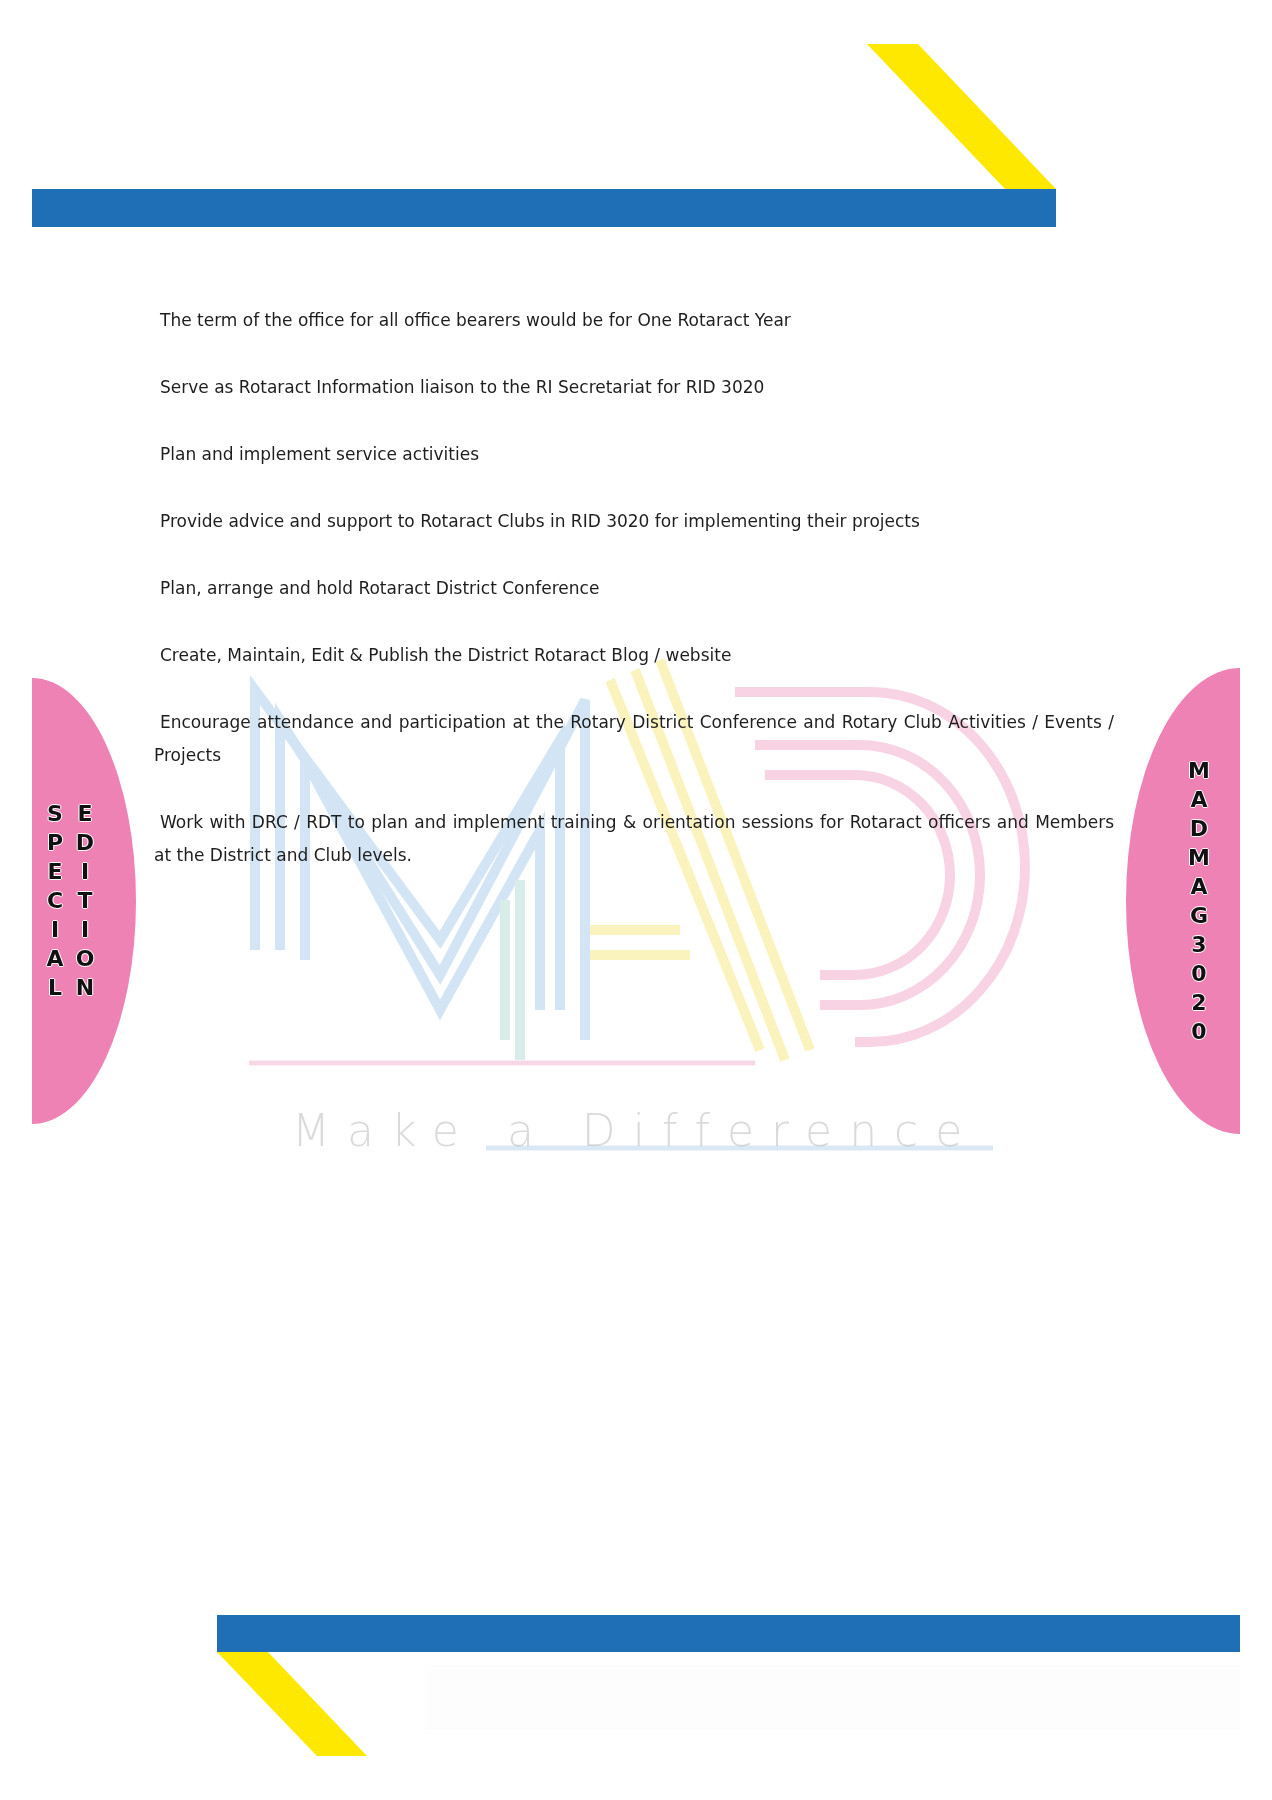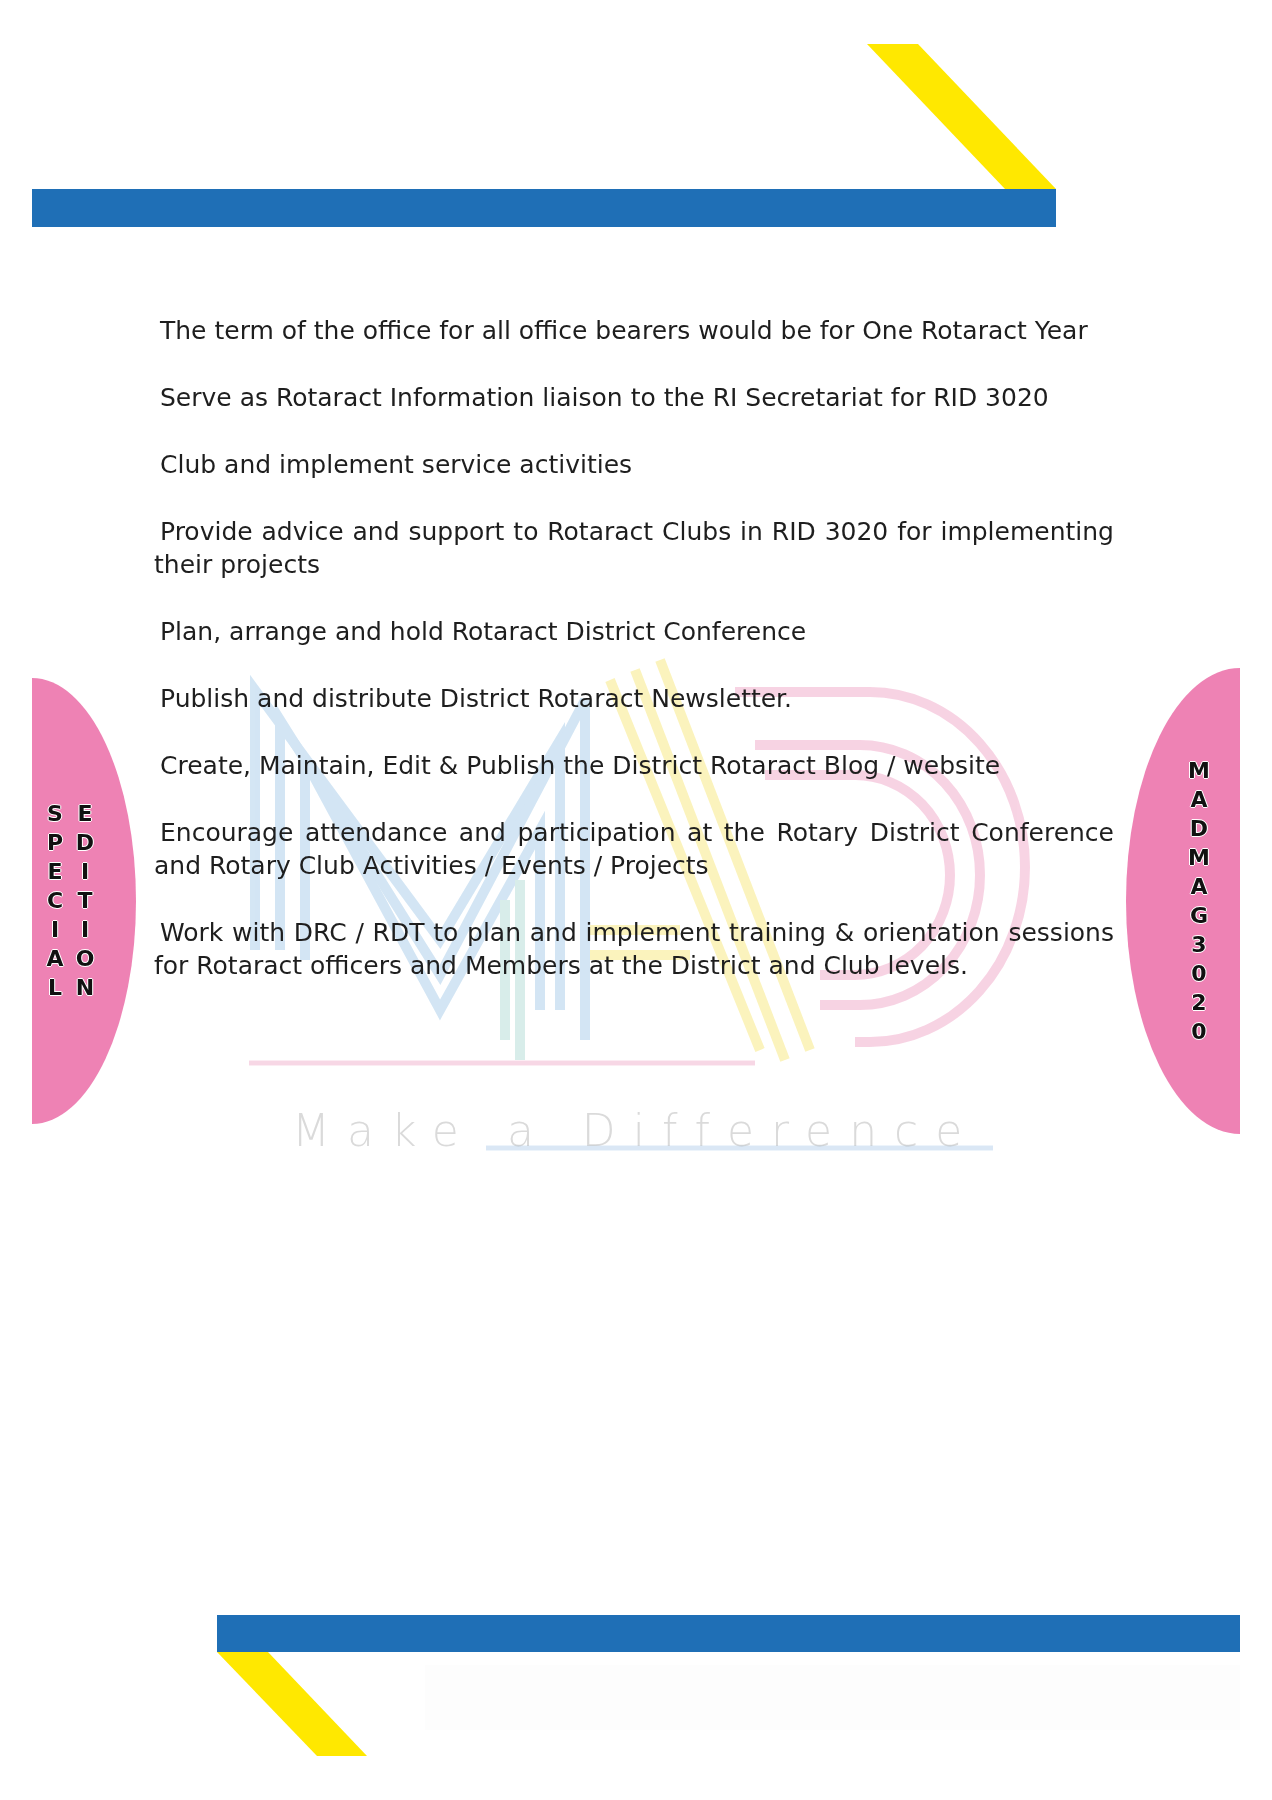--- a/index.html
+++ b/index.html
@@ -12,22 +12,22 @@
   .abs { position: absolute; }
   .bar-blue { background: #1f6fb6; }
   .watermark { position: absolute; left: 0; top: 0; width: 1272px; height: 1800px; pointer-events: none; }
   .wm-text {
     position: absolute; left: 292px; top: 1082px; width: 720px;
     font-family: "DejaVu Sans", sans-serif; font-size: 44px; font-weight: 300;
     letter-spacing: 17px; color: rgba(150,150,150,0.35); white-space: nowrap; margin-top: 23px;
   }
   .content { position: absolute; left: 154px; top: 302px; width: 960px; }
   .para {
-    font-size: 25px; line-height: 33px; text-align: justify; text-align-last: left;
-    margin: 12px 0 34px 0; position: relative; z-index: 2;
+    font-size: 17px; line-height: 33px; text-align: justify; text-align-last: left;
+    margin: 2px 0 34px 0; position: relative; z-index: 2;
   }
   .para .lead { display: inline-block; width: 6px; }
   .badge-letters { position: absolute; display: flex; flex-direction: column; z-index: 3; }
   .badge-letters span {
     display: block; height: 29px; line-height: 29px; text-align: center;
     font-family: "DejaVu Sans", sans-serif; font-weight: 900; font-size: 22px; color: #111;
     text-shadow: 1px 0 0 #fff, -1px 0 0 #fff, 0 1px 0 #fff, 0 -1px 0 #fff;
   }
   .faint-rect { background: #fdfdfd; }
 </style>
@@ -105,24 +105,23 @@
   <span>G</span>
   <span>3</span>
   <span>0</span>
   <span>2</span>
   <span>0</span>
 </div>
 
 <div class="content">
   <p class="para"><span class="lead"></span><span>The term of the office for all office bearers would be for One Rotaract Year</span></p>
   <p class="para"><span class="lead"></span><span>Serve as Rotaract Information liaison to the RI Secretariat for RID 3020</span></p>
-  <p class="para"><span class="lead"></span><span>Club and implement service activities</span></p>
+  <p class="para"><span class="lead"></span><span>Plan and implement service activities</span></p>
   <p class="para"><span class="lead"></span><span>Provide advice and support to Rotaract Clubs in RID 3020 for implementing their projects</span></p>
   <p class="para"><span class="lead"></span><span>Plan, arrange and hold Rotaract District Conference</span></p>
-  <p class="para"><span class="lead"></span><span>Publish and distribute District Rotaract Newsletter.</span></p>
   <p class="para"><span class="lead"></span><span>Create, Maintain, Edit &amp; Publish the District Rotaract Blog / website</span></p>
   <p class="para"><span class="lead"></span><span>Encourage attendance and participation at the Rotary District Conference and Rotary Club Activities / Events / Projects</span></p>
   <p class="para"><span class="lead"></span><span>Work with DRC / RDT to plan and implement training &amp; orientation sessions for Rotaract officers and Members at the District and Club levels.</span></p>
 </div>
 
 <div class="abs bar-blue" style="left:217px;top:1615px;width:1023px;height:37px;"></div>
 <svg class="abs" style="left:0;top:1640px;" width="1272" height="130">
   <polygon points="217,12 268,12 367,116 317,116" fill="#ffe800"></polygon>
 </svg>
 <div class="abs faint-rect" style="left:425px;top:1665px;width:815px;height:65px;"></div>

